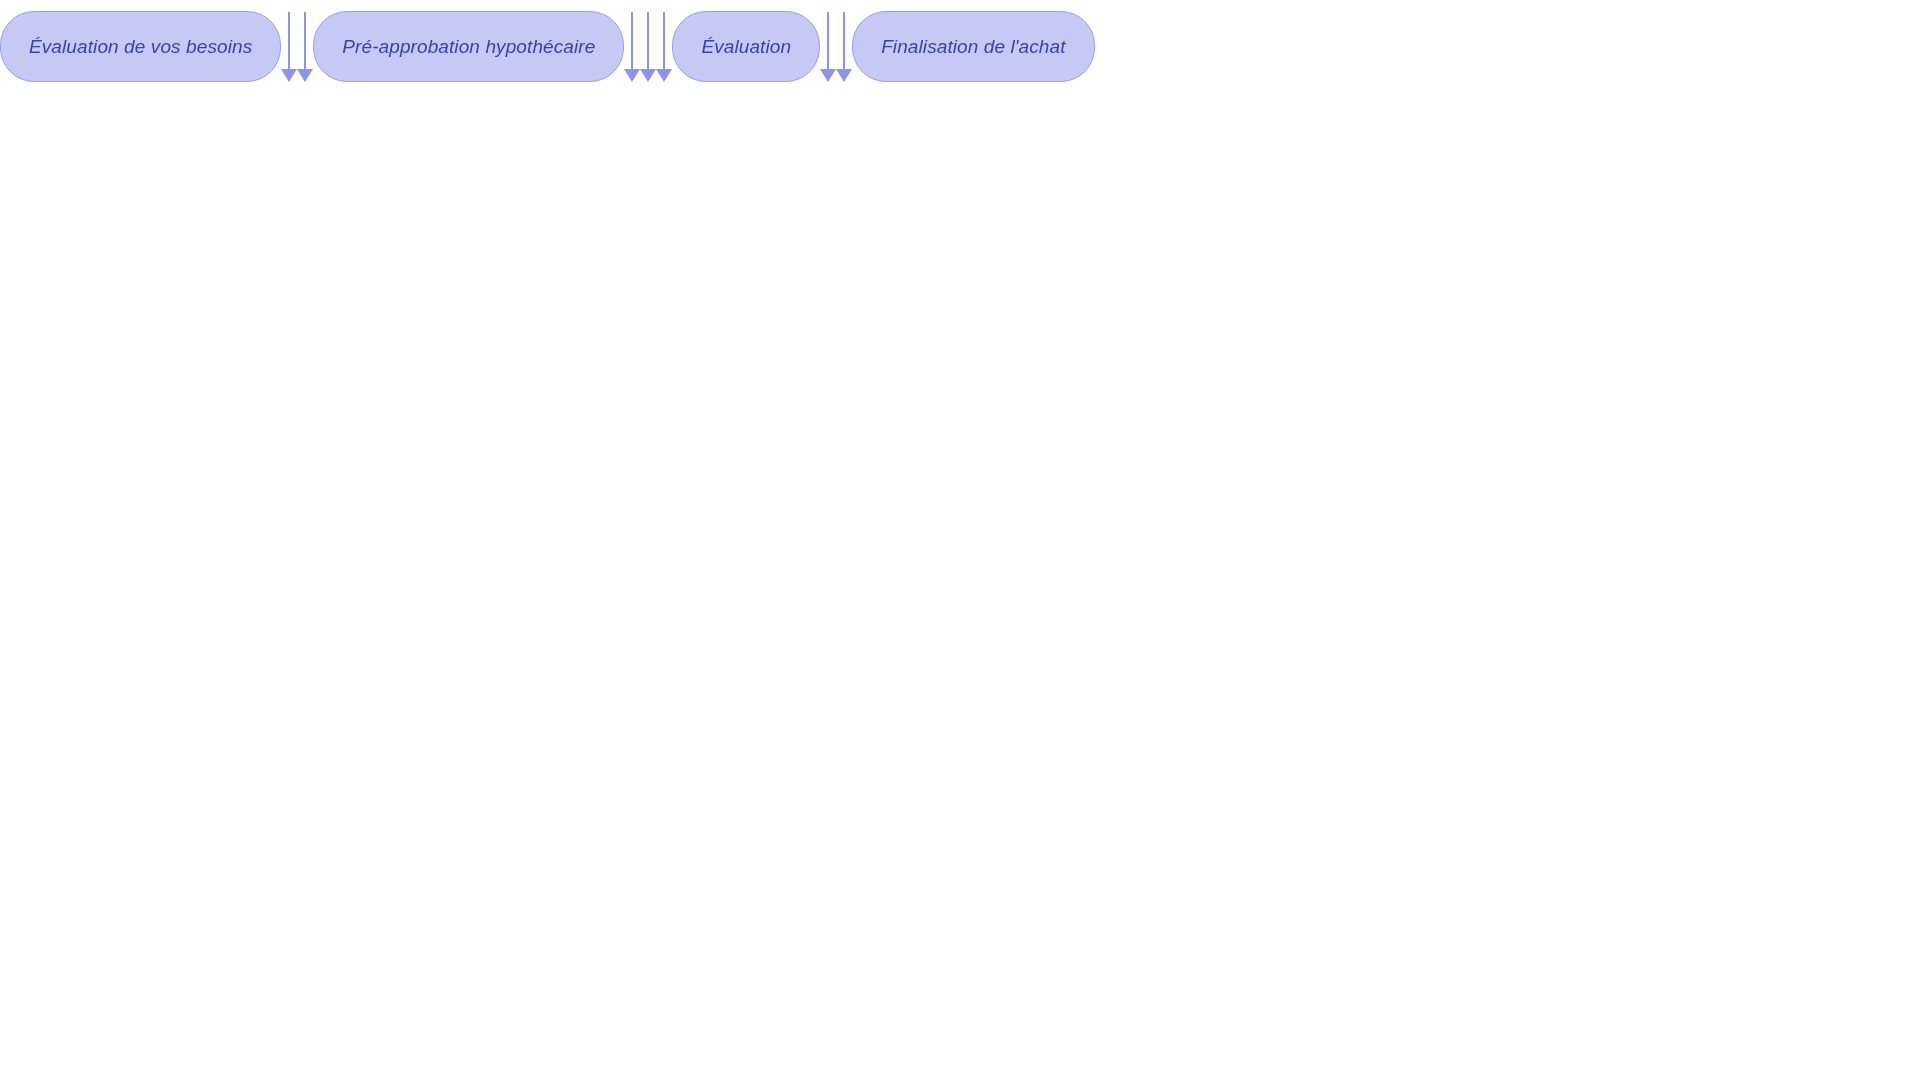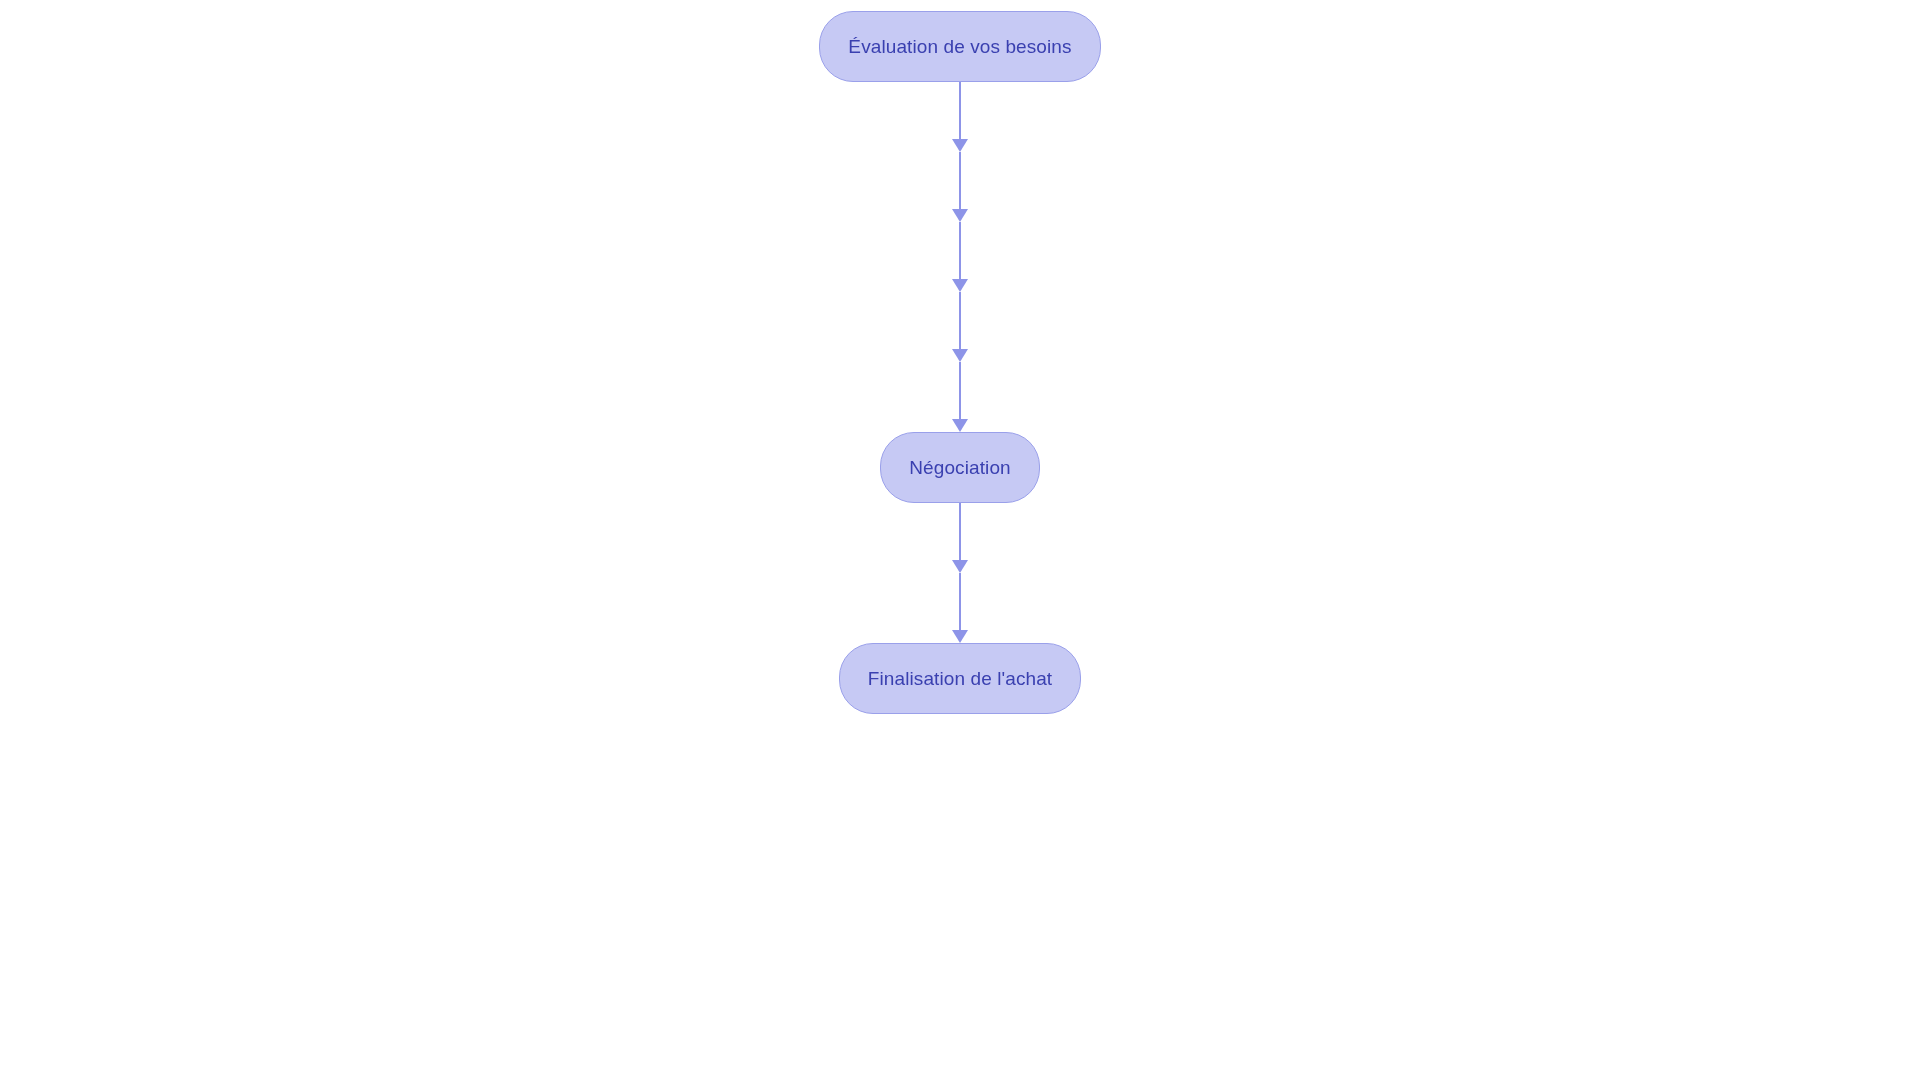--- a/index.html
+++ b/index.html
@@ -20,22 +20,23 @@
     height: 1083px;
     background: var(--bg);
     overflow: hidden;
   }
   .flow-column {
     position: absolute;
     top: 11px;
     left: 0;
     width: 100%;
     display: flex;
-    flex-direction: column;
+    flex-direction: row;
     align-items: center;
+    font-style: italic;
   }
   .flow-node {
     height: 71px;
     min-height: 71px;
     padding: 0 28px;
     border-radius: 34px;
     background: var(--node-fill);
     border: 1.6px solid var(--node-border);
     display: flex;
     align-items: center;
@@ -78,39 +79,40 @@
       <div class="shaft"></div>
       <div class="head"></div>
     </div>
 
 
     <div class="flow-arrow">
       <div class="shaft"></div>
       <div class="head"></div>
     </div>
 
+    <div class="flow-node">Pré-approbation hypothécaire</div>
 
     <div class="flow-arrow">
       <div class="shaft"></div>
       <div class="head"></div>
     </div>
 
 
     <div class="flow-arrow">
       <div class="shaft"></div>
       <div class="head"></div>
     </div>
 
 
     <div class="flow-arrow">
       <div class="shaft"></div>
       <div class="head"></div>
     </div>
 
-    <div class="flow-node">Négociation</div>
+    <div class="flow-node">Évaluation</div>
 
     <div class="flow-arrow">
       <div class="shaft"></div>
       <div class="head"></div>
     </div>
 
 
     <div class="flow-arrow">
       <div class="shaft"></div>
       <div class="head"></div>

